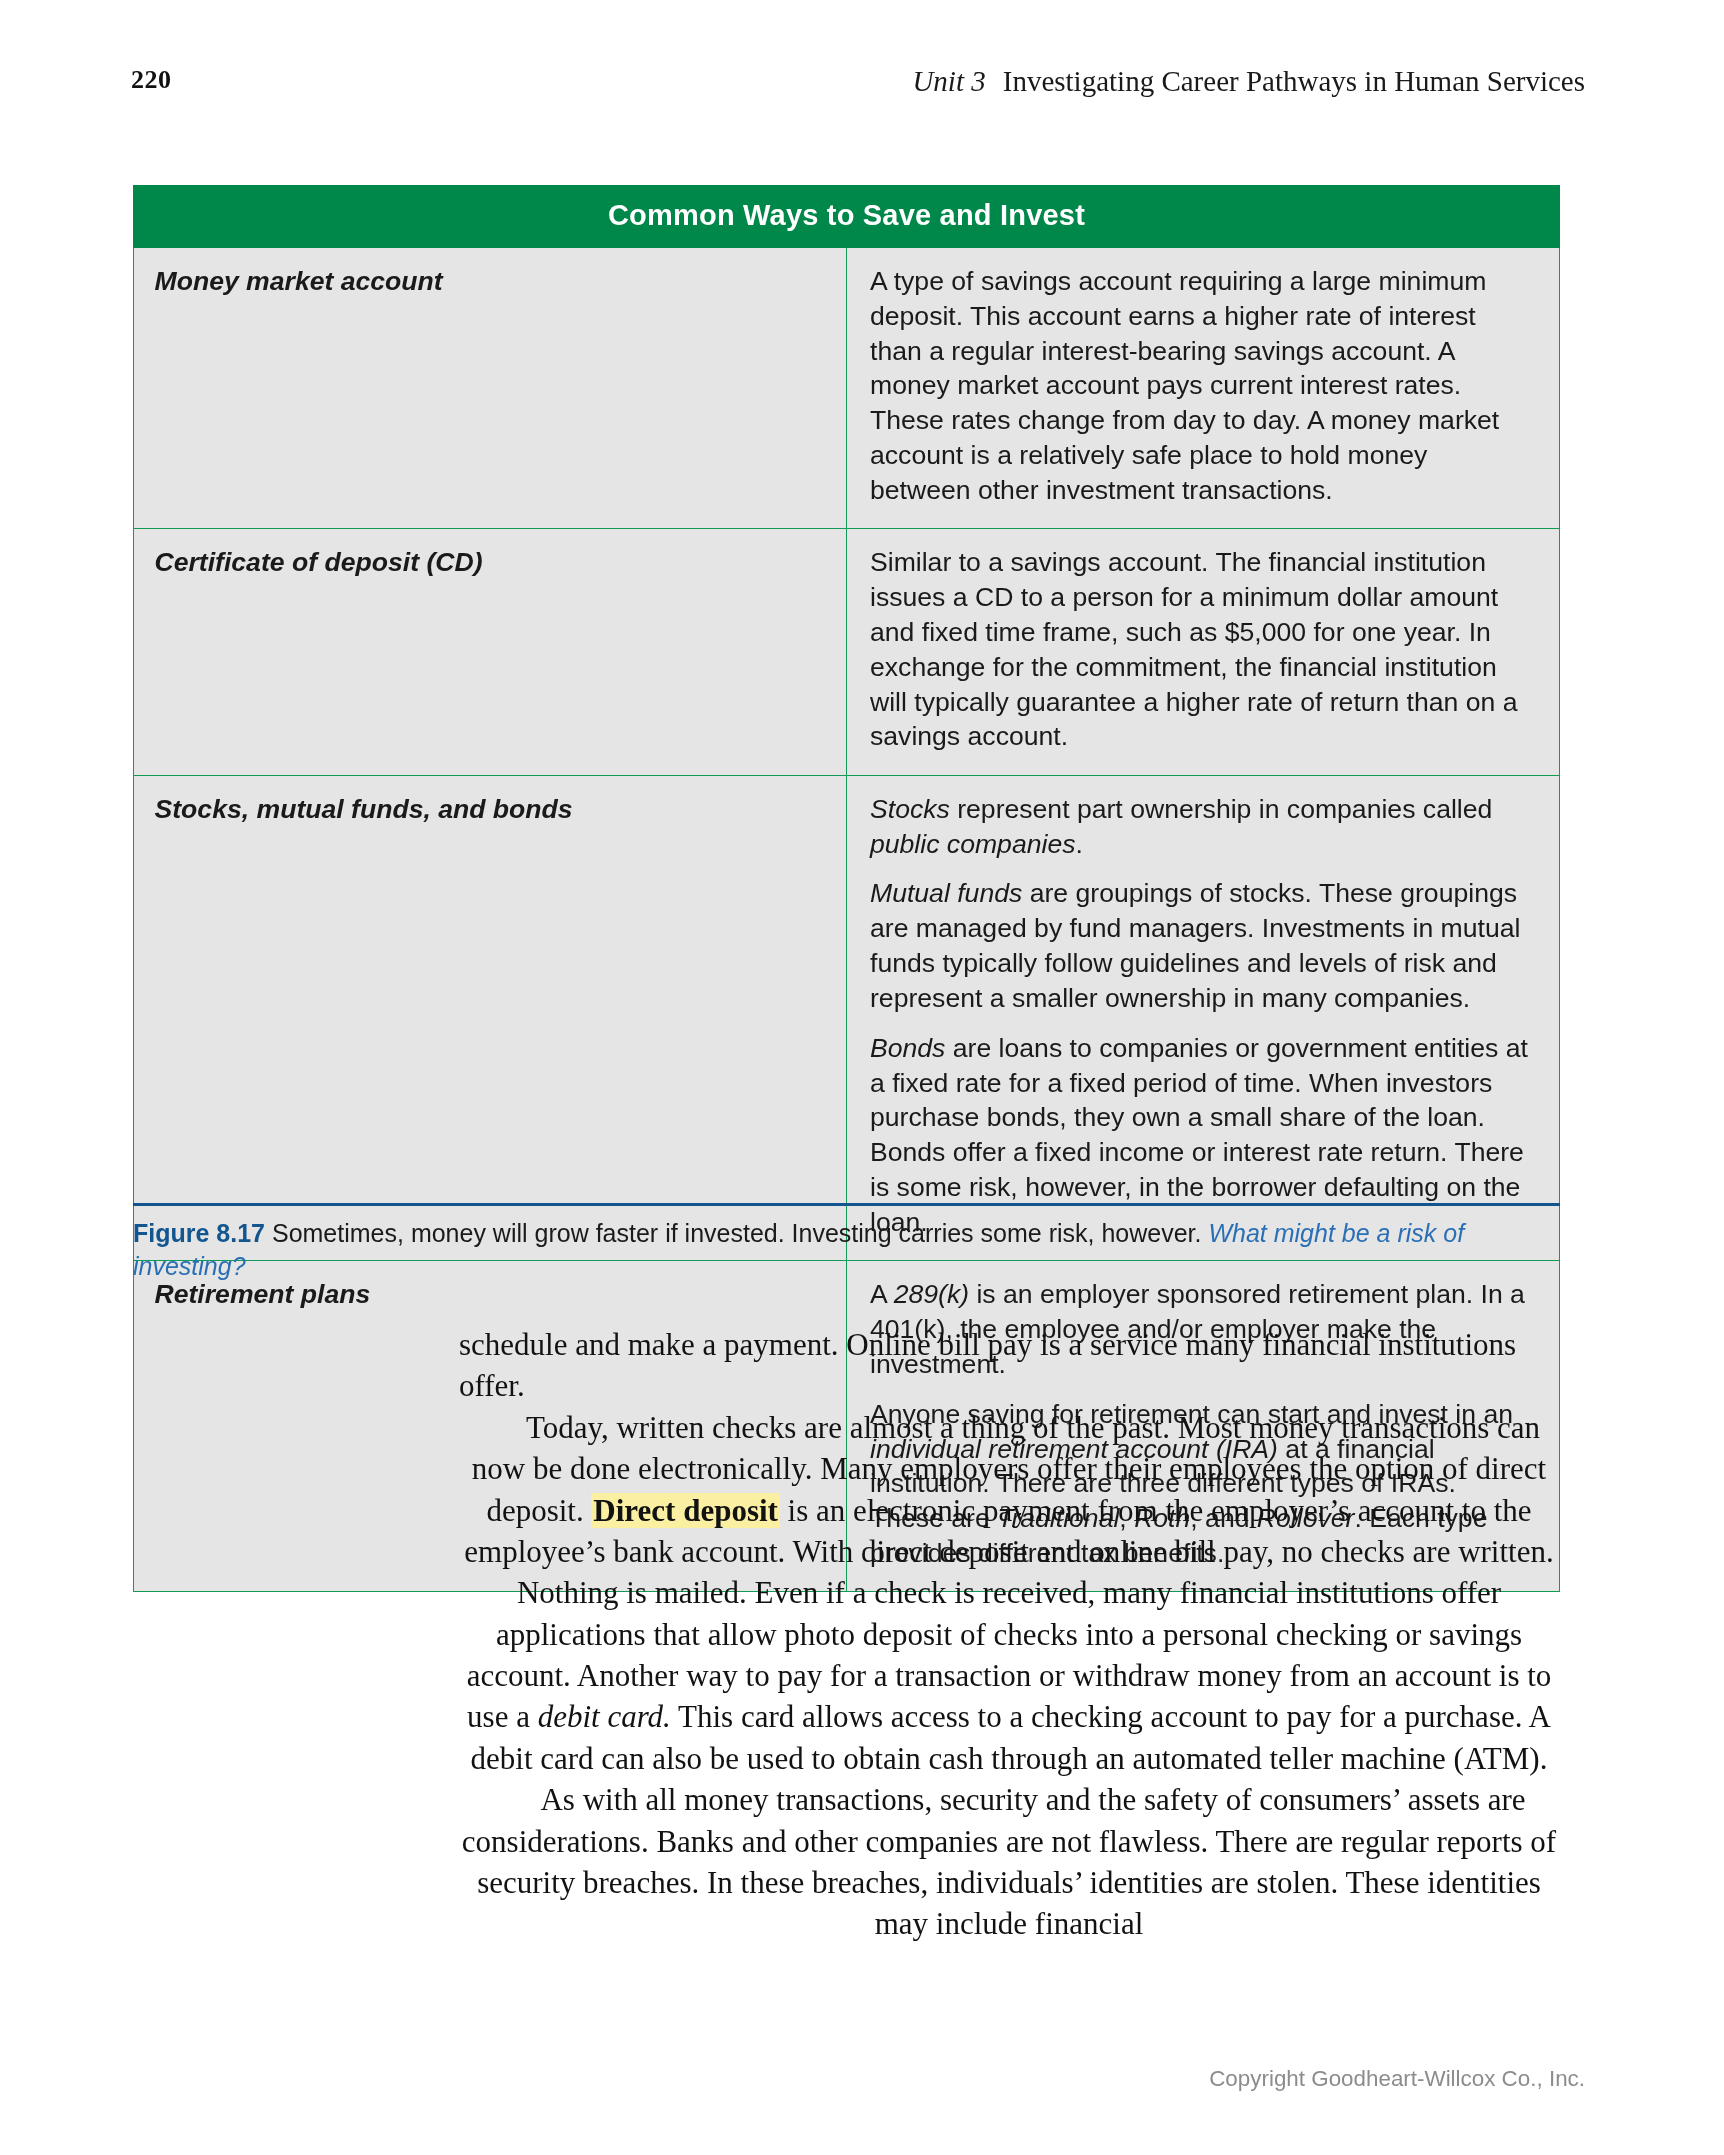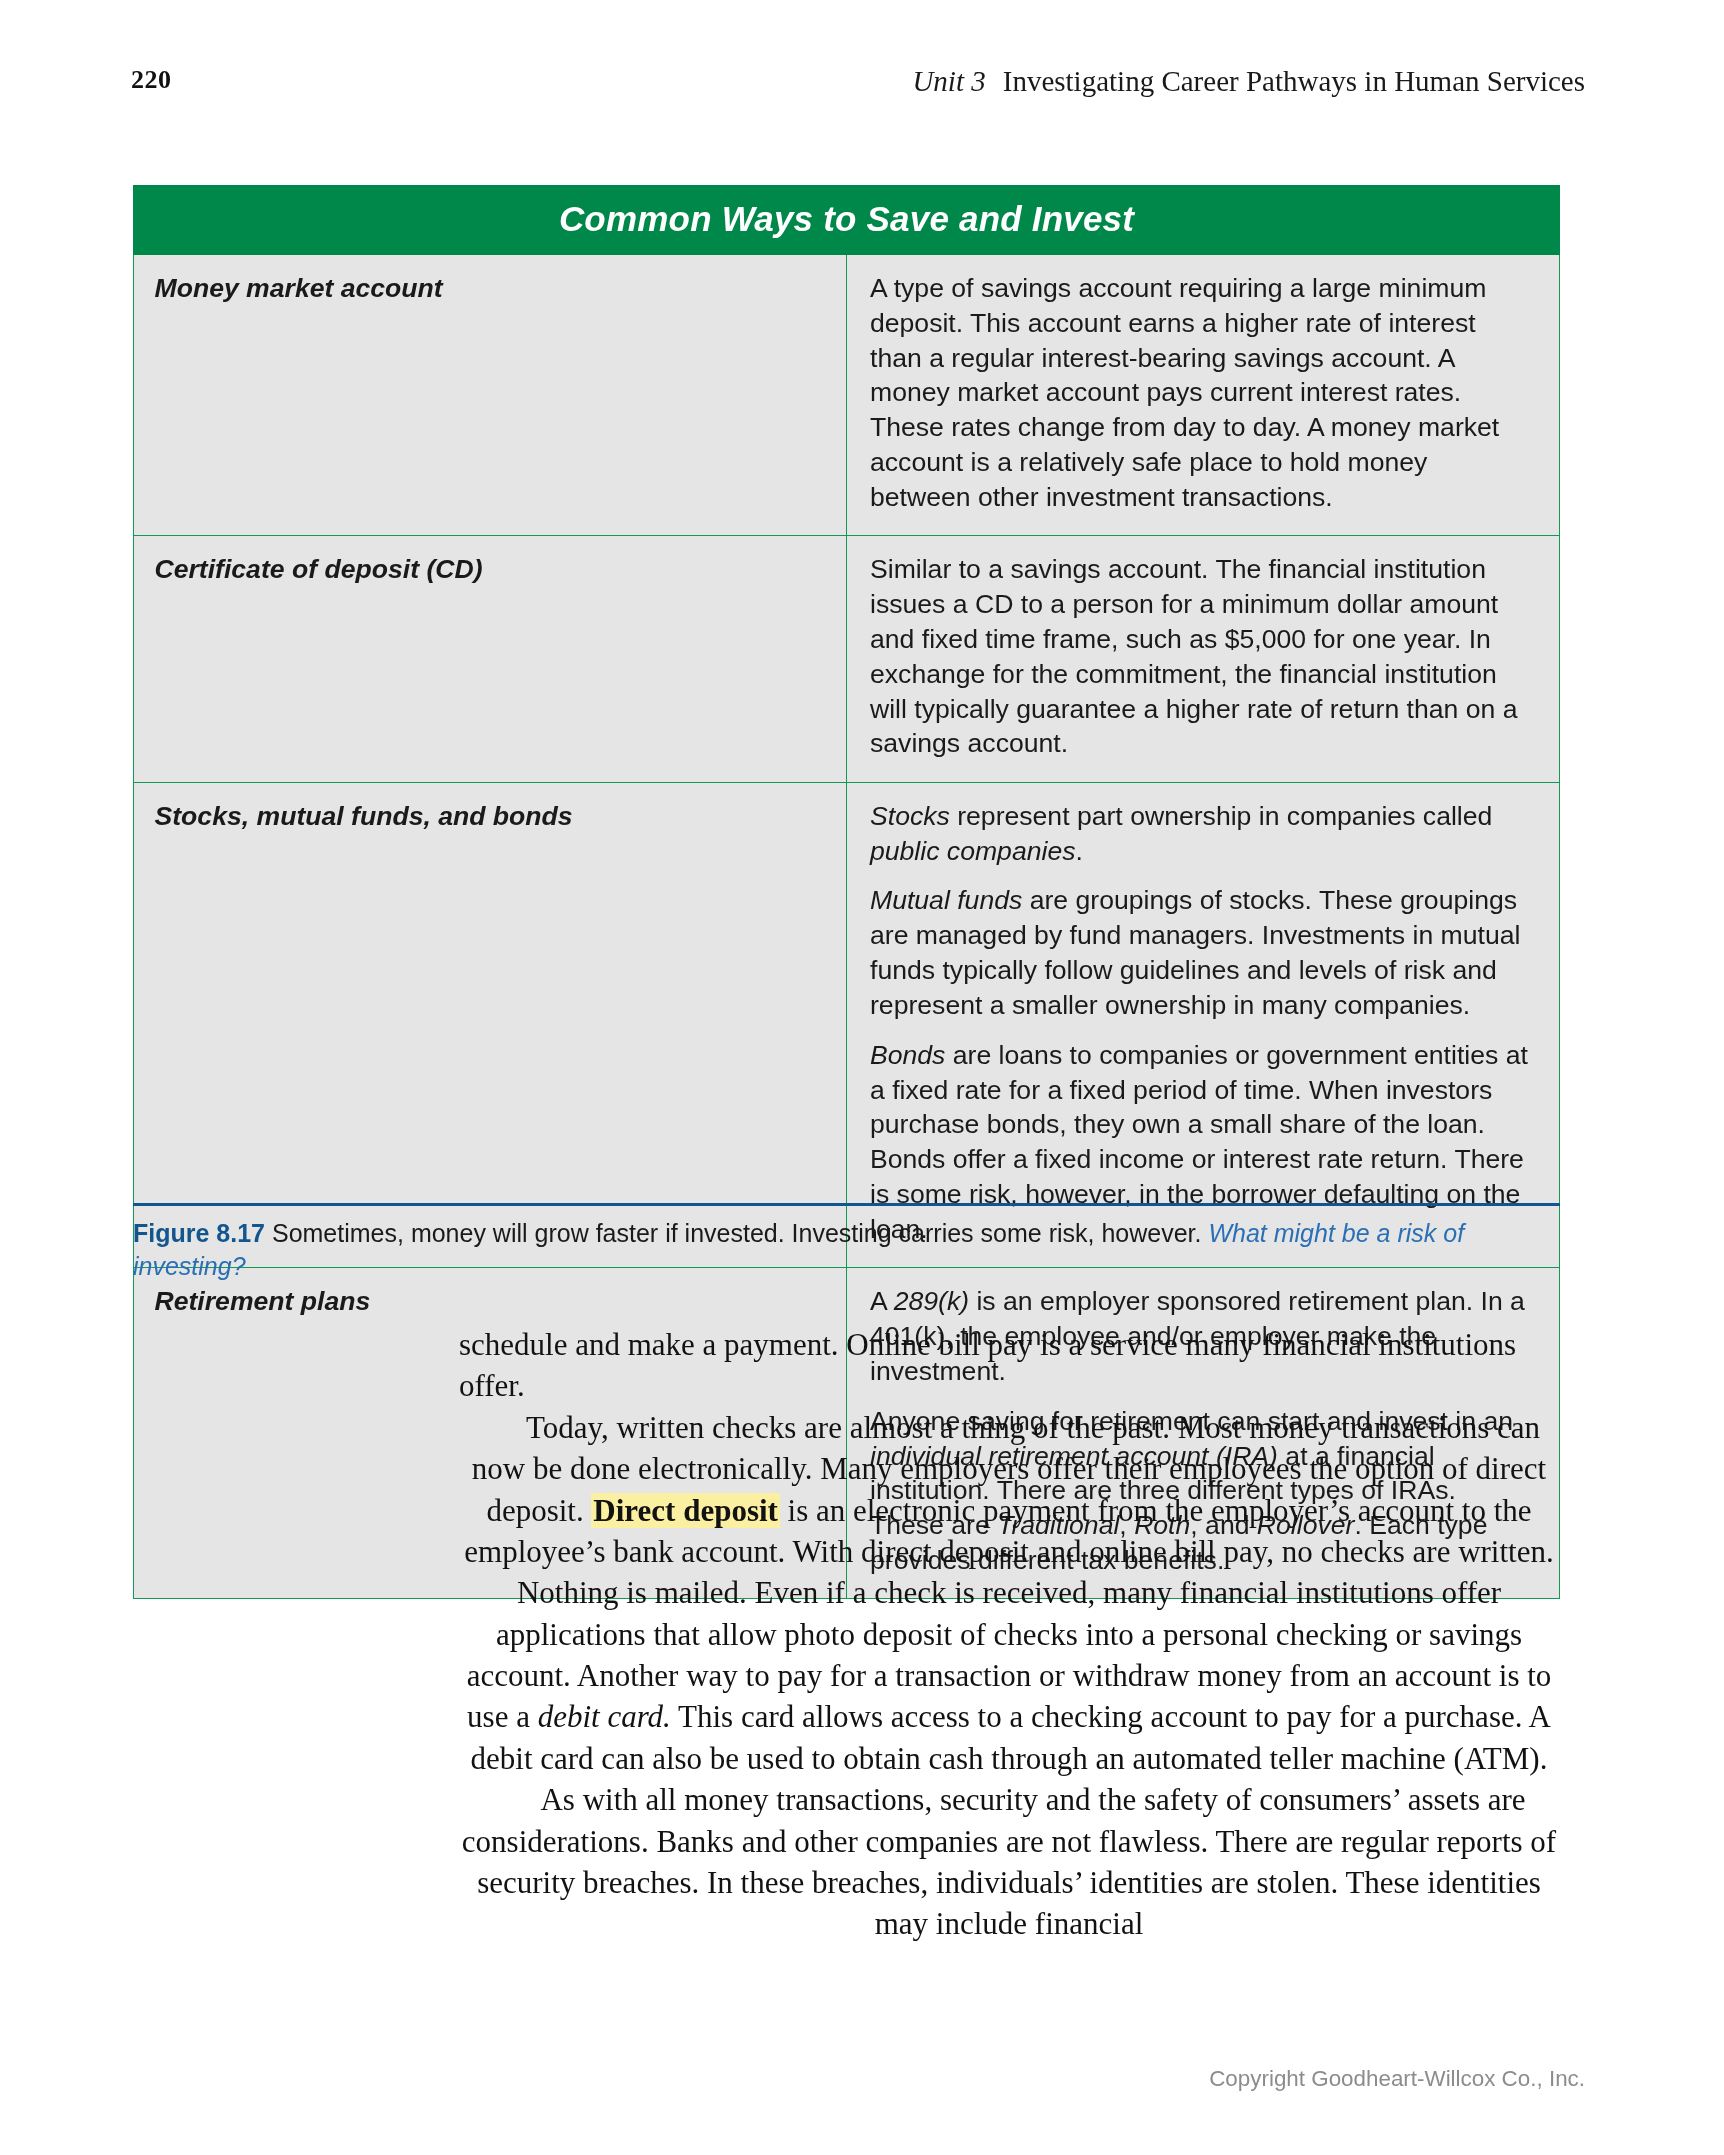--- a/index.html
+++ b/index.html
@@ -63,26 +63,25 @@
     width: 100%;
     border-collapse: collapse;
     table-layout: fixed;
     font-family: "Liberation Sans", sans-serif;
   }
   table.save-invest th.table-title {
     background: #00874a;
     color: #ffffff;
     font-family: "Liberation Sans", sans-serif;
     font-weight: bold;
-    font-size: 35px;
+    font-size: 29px;
     text-align: center;
     padding: 13px 0 15px 0;
     letter-spacing: 0.2px;
     border: 1.9px solid #00874a;
-    font-style: italic;
   }
   table.save-invest td {
     background: #e5e5e5;
     border: 1.9px solid #119a56;
     vertical-align: top;
     color: #1a1a1a;
     font-size: 26.6px;
     line-height: 1.31;
     padding: 16px 18.6px 20.5px 18.6px;
   }

